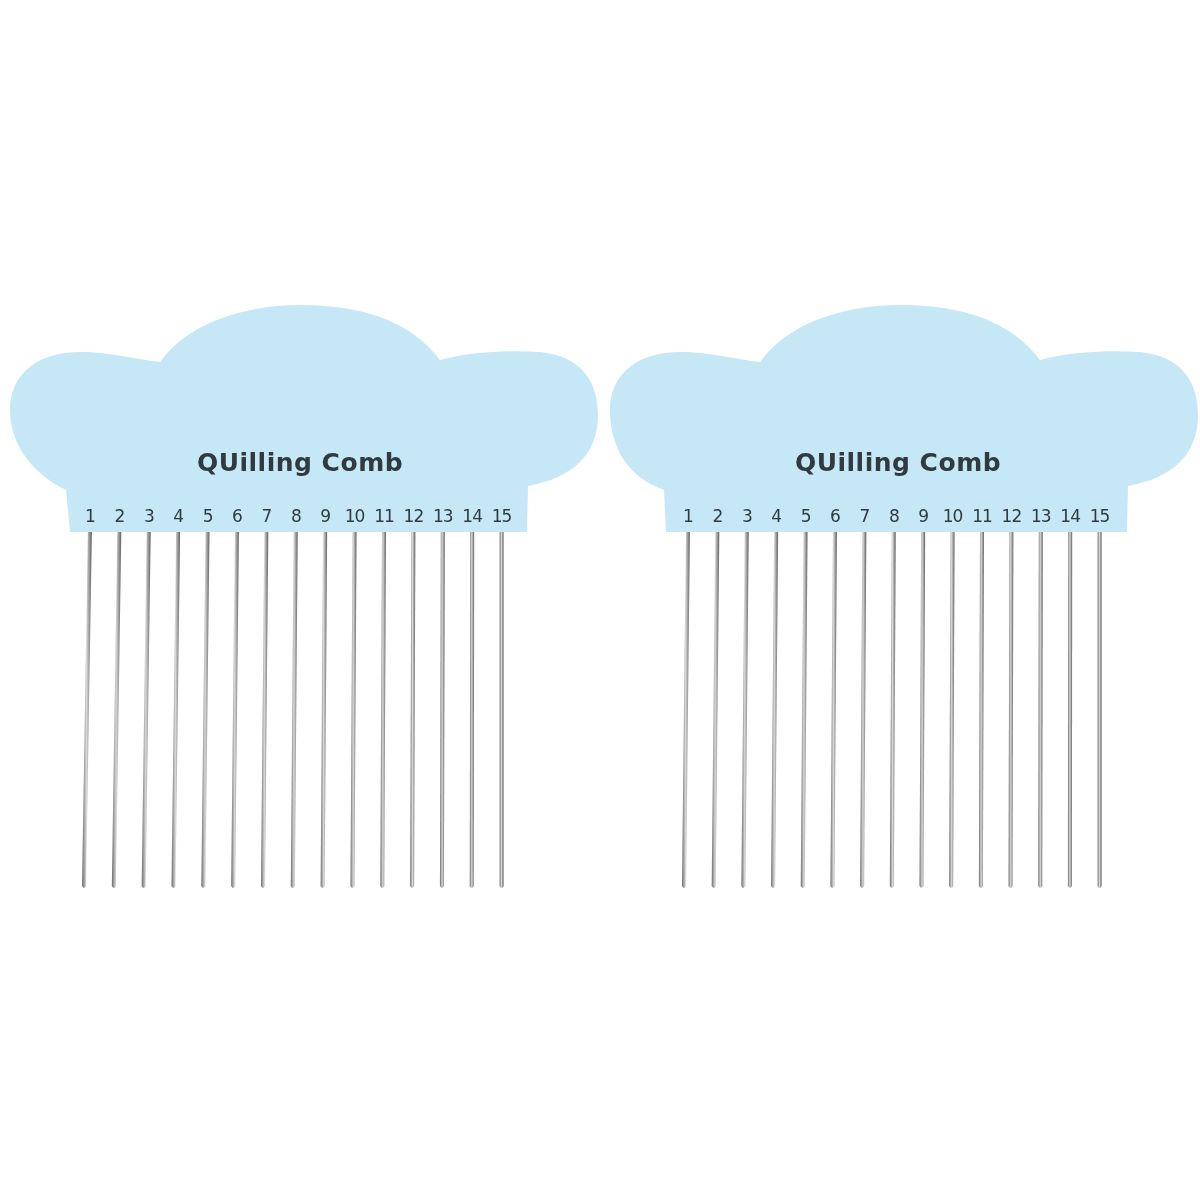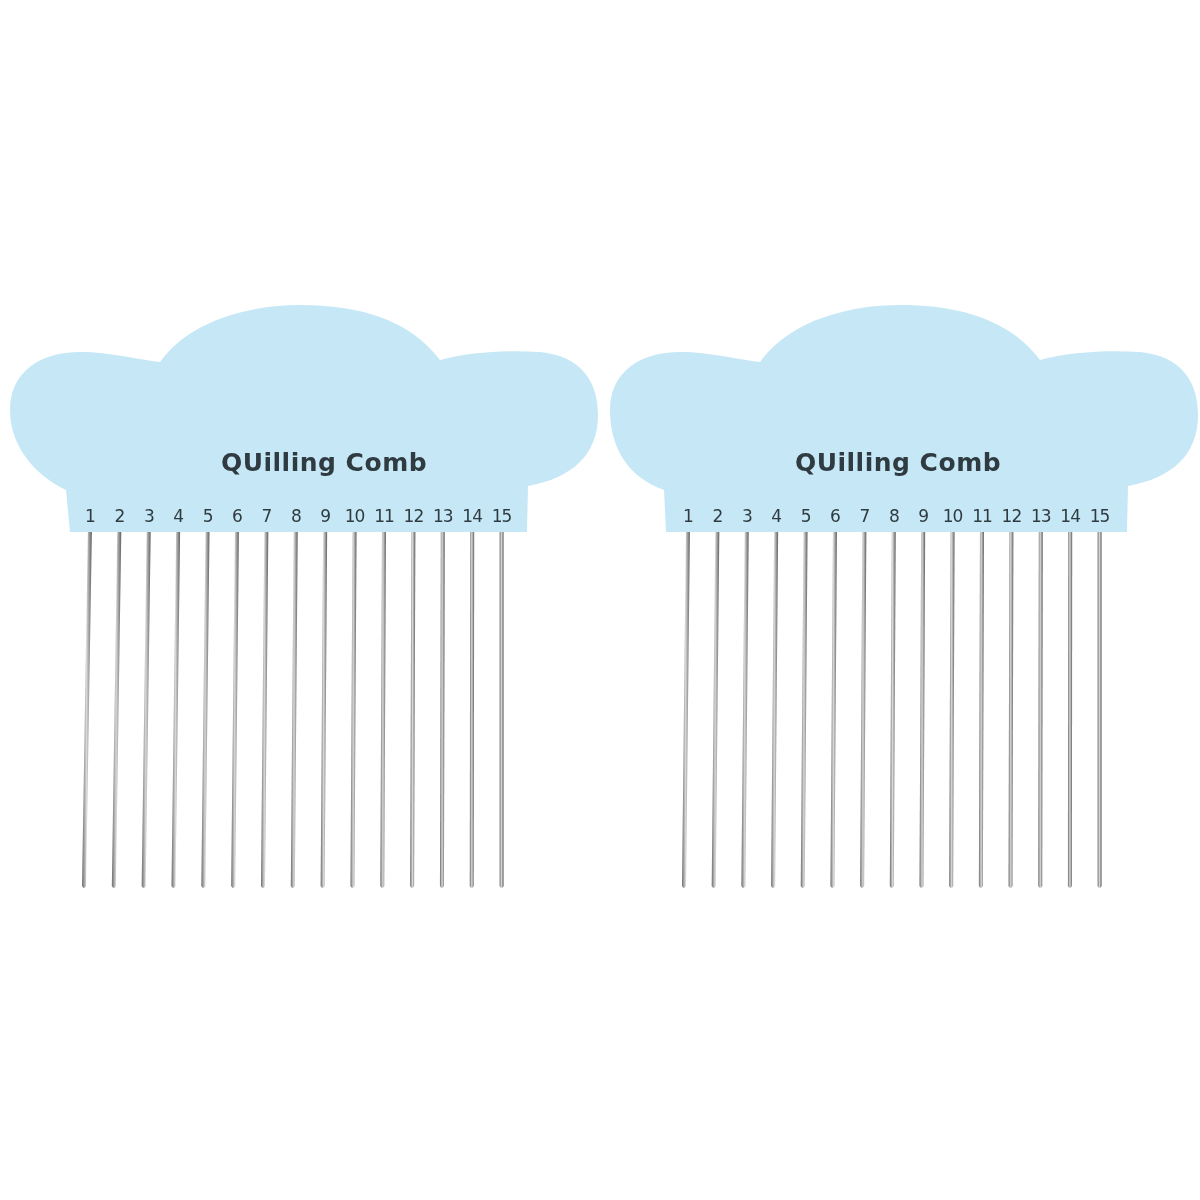--- a/index.html
+++ b/index.html
@@ -12,21 +12,20 @@
       height: 1200px;
       position: relative;
       overflow: hidden;
       font-family: "DejaVu Sans", sans-serif;
     }
     .comb {
       position: absolute;
       top: 0;
       width: 600px;
       height: 1200px;
-      padding-left: 24px;
     }
     .comb svg.body-svg {
       position: absolute;
       left: 0;
       top: 0;
       width: 600px;
       height: 1200px;
     }
     .comb-title {
       position: absolute;

